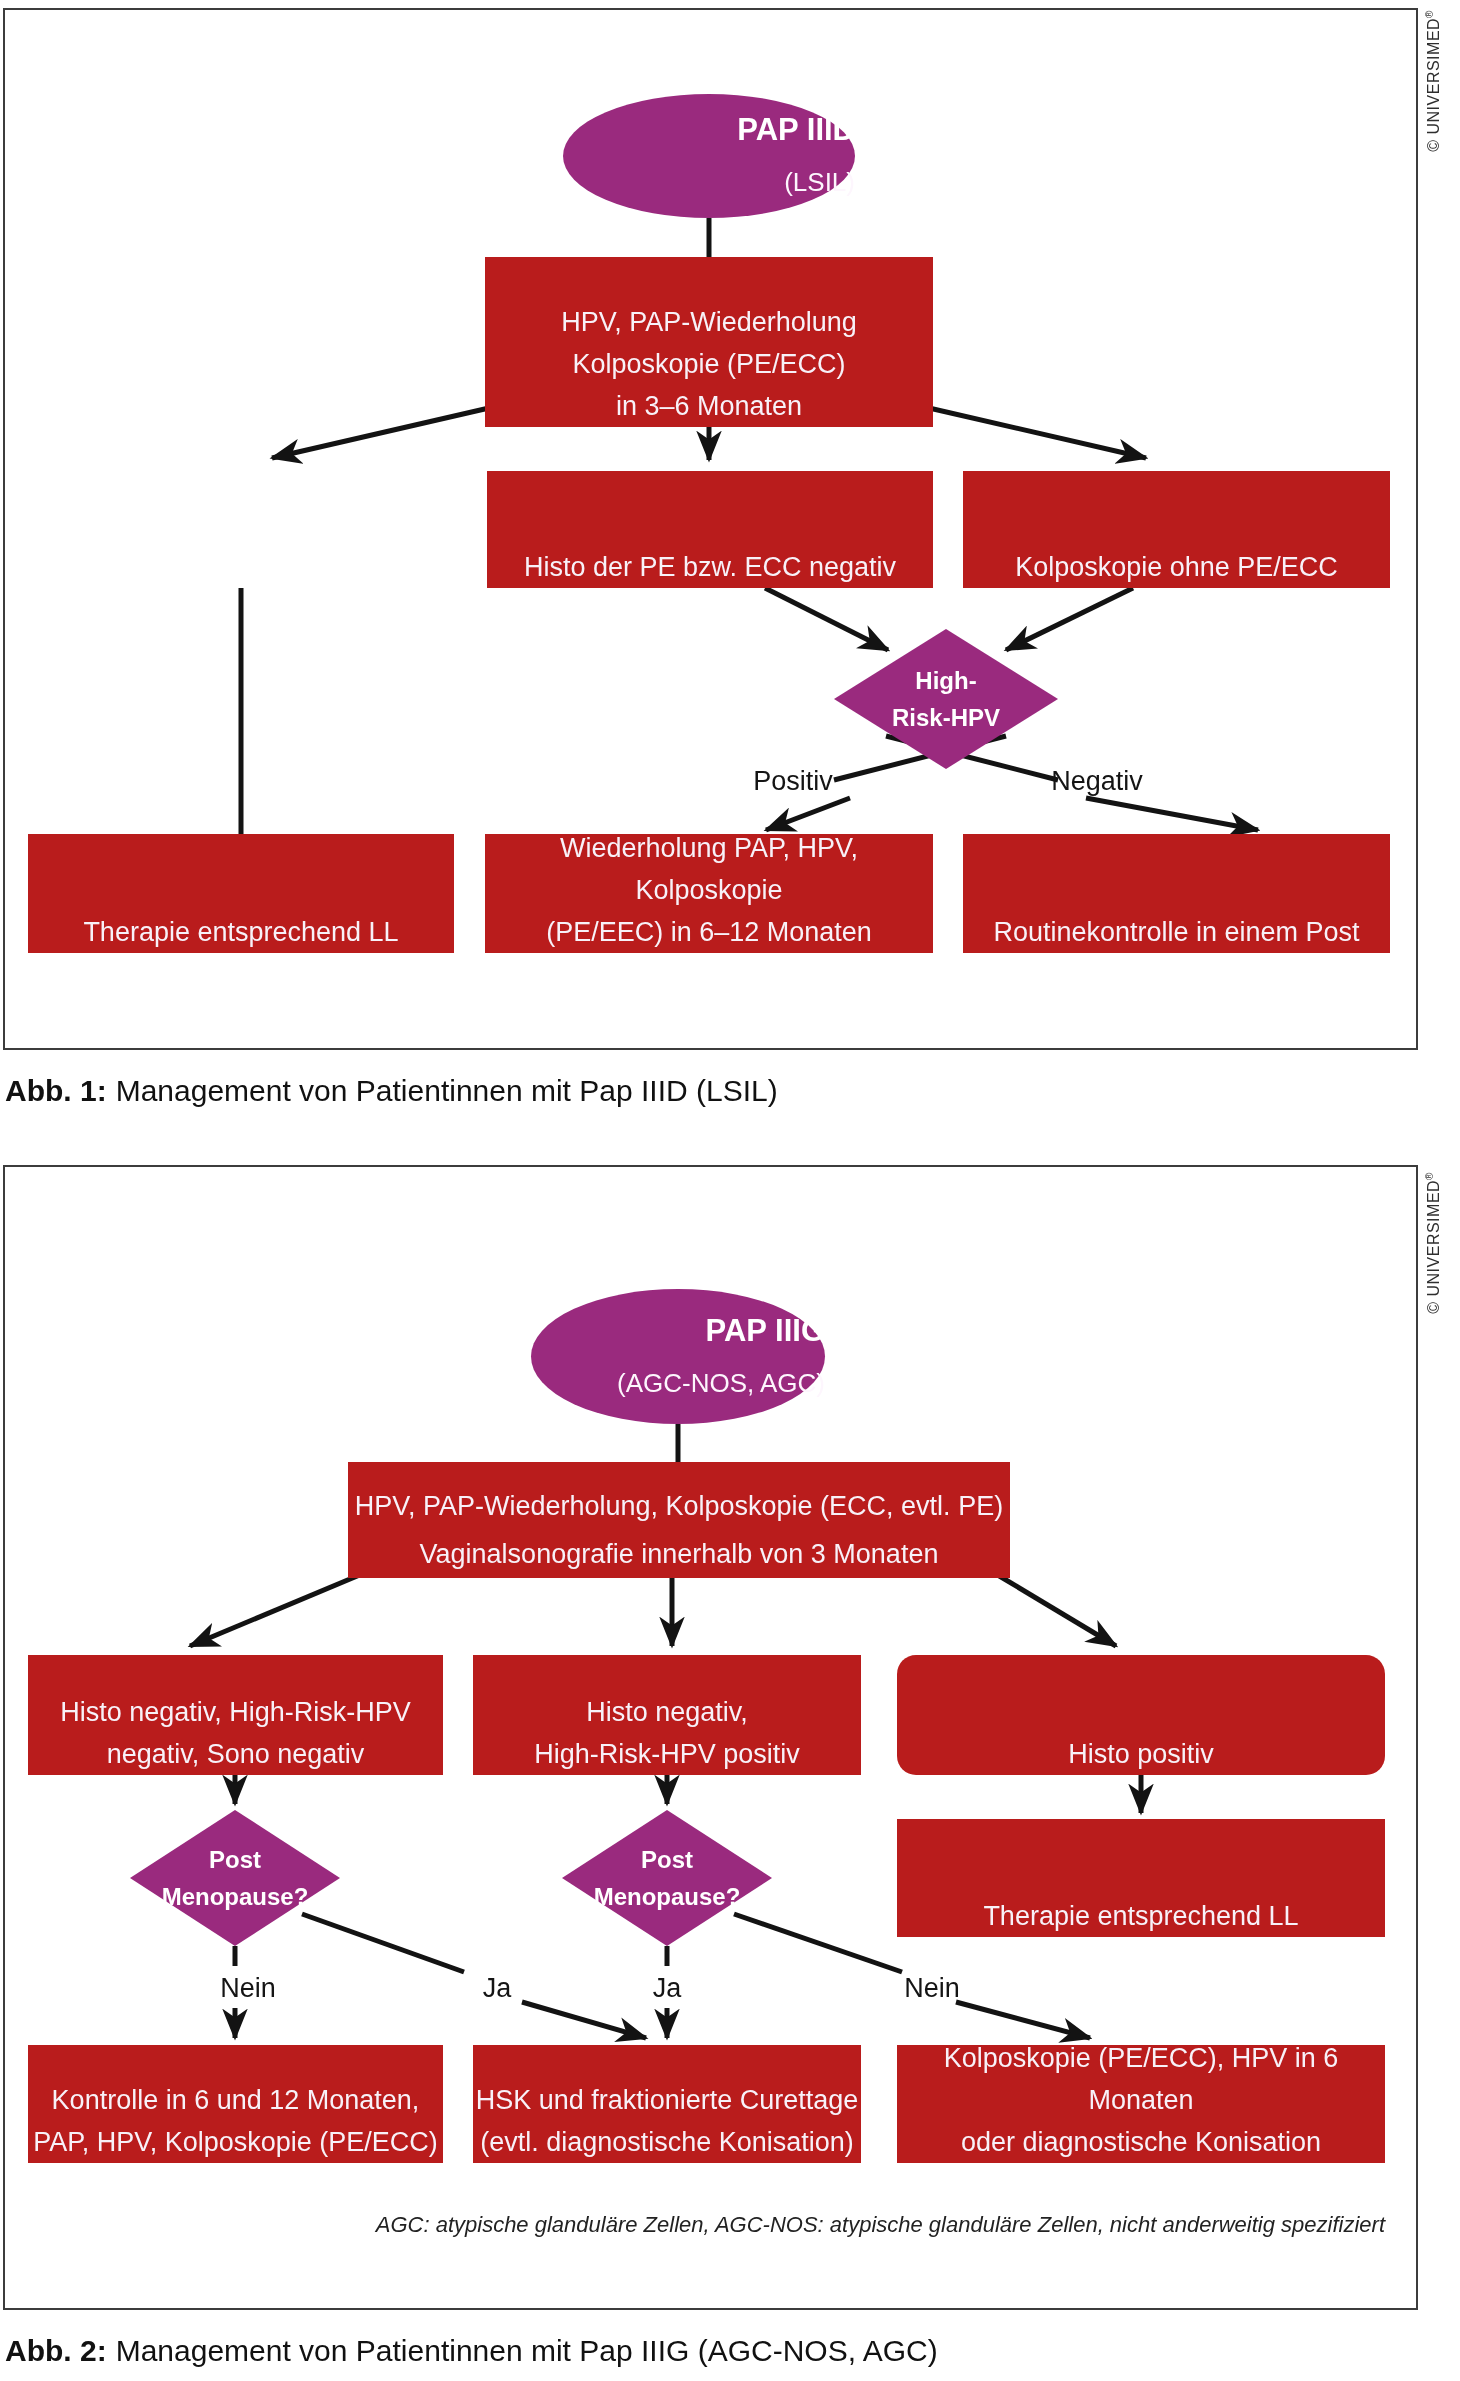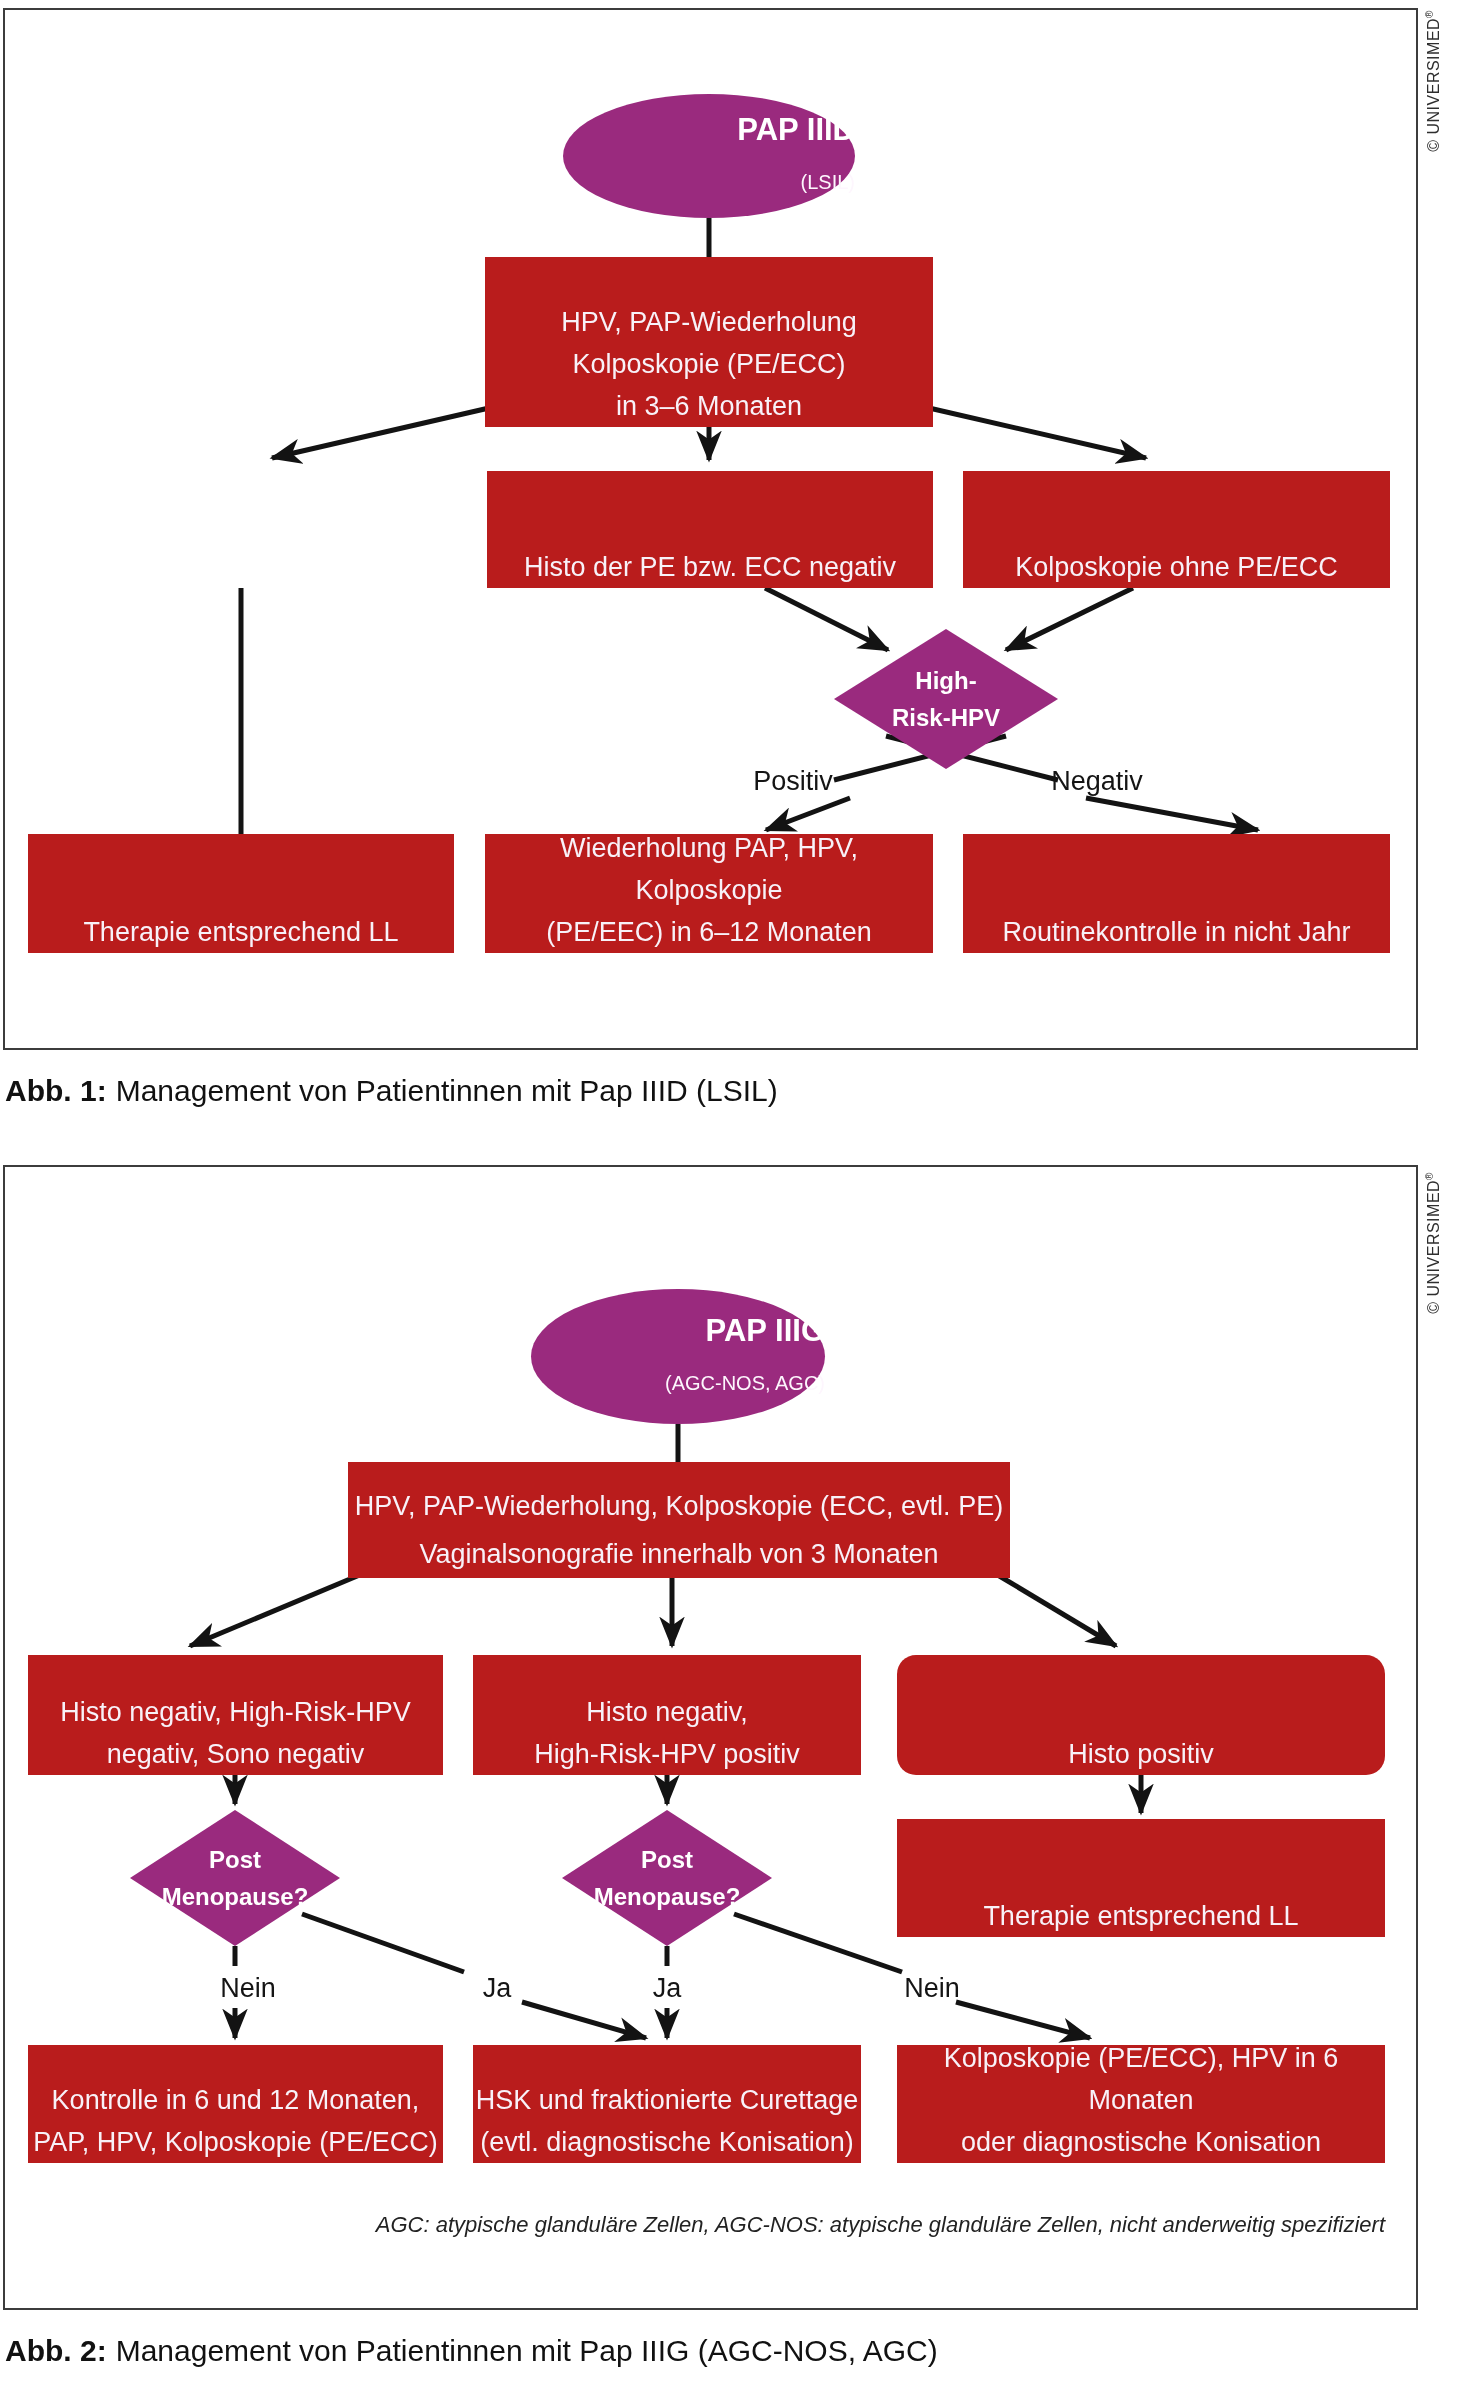--- a/index.html
+++ b/index.html
@@ -5,21 +5,21 @@
   html,body{margin:0;padding:0;background:#ffffff;}
   #stage{position:relative;width:1460px;height:2381px;background:#ffffff;overflow:hidden;
          font-family:"Liberation Sans", sans-serif;}
   .frame{position:absolute;border:2px solid #3c3c3c;background:#ffffff;}
   .lines{position:absolute;left:0;top:0;width:1460px;height:2381px;z-index:2;}
   .node{position:absolute;z-index:3;display:flex;align-items:flex-end;justify-content:center;
         text-align:center;white-space:pre-line;color:#f8f1f8;font-size:27px;line-height:42px;}
   .box{background:#b91c1c;}
   .ellipse{background:#9a2a7e;border-radius:50%;flex-direction:column;}
   .ellipse .etitle{font-weight:bold;font-size:31px;color:#ffffff;}
-  .ellipse .esub{font-size:20px;color:#fdf6fd;margin-top:10px;}
+  .ellipse .esub{font-size:26px;color:#fdf6fd;margin-top:10px;}
   .dtext{position:absolute;z-index:4;display:flex;align-items:center;justify-content:center;
          text-align:center;white-space:pre-line;color:#ffffff;font-weight:bold;
          font-size:24px;line-height:37px;}
   .blabel{position:absolute;z-index:4;color:#141414;font-size:27px;white-space:nowrap;
           transform:translate(-50%,-50%);}
   .caption{position:absolute;z-index:3;color:#111111;font-size:30px;white-space:nowrap;}
   .caption b{font-weight:bold;}
   .caption span{margin-left:9px;}
   .footnote{position:absolute;z-index:3;color:#222222;font-size:22px;font-style:italic;
             text-align:right;white-space:nowrap;transform:translateX(-100%);}
@@ -97,21 +97,21 @@
 
   <div class="dtext" style="left:846px;top:629px;width:200px;height:140px;">High-
 Risk-HPV</div>
 
   <div class="blabel" style="left:793px;top:781px;">Positiv</div>
   <div class="blabel" style="left:1097px;top:781px;">Negativ</div>
 
   <div class="node box" style="left:28px;top:834px;width:426px;height:119px;">Therapie entsprechend LL</div>
   <div class="node box" style="left:485px;top:834px;width:448px;height:119px;">Wiederholung PAP, HPV, Kolposkopie
 (PE/EEC) in 6–12 Monaten</div>
-  <div class="node box" style="left:963px;top:834px;width:427px;height:119px;">Routinekontrolle in nicht Jahr</div>
+  <div class="node box" style="left:963px;top:834px;width:427px;height:119px;">Routinekontrolle in einem Post</div>
 
   <div class="caption" style="left:5px;top:1074px;">
     <b>Abb. 1:</b><span>Management von Patientinnen mit Pap IIID (LSIL)</span>
   </div>
 
   <div class="credit" style="left:1424px;top:1172px;">
     <span>© UNIVERSIMED</span><sup>®</sup>
   </div>
 
   <div class="node ellipse" style="left:531px;top:1289px;width:294px;height:135px;">

